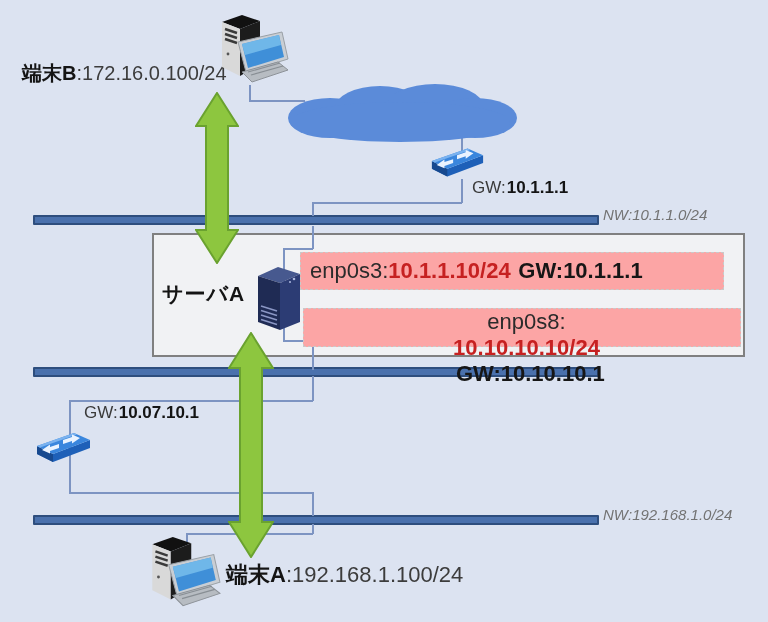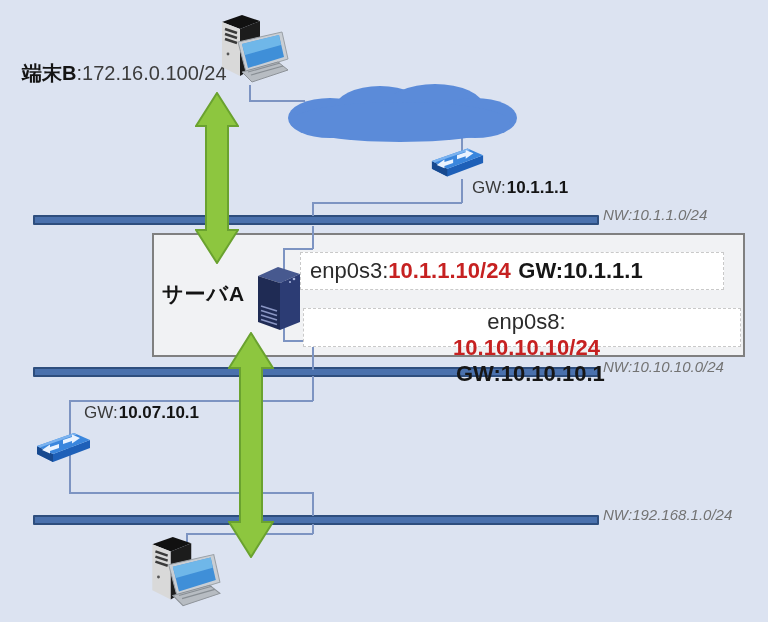--- a/index.html
+++ b/index.html
@@ -16,21 +16,21 @@
   .net-label{
     position:absolute;left:603px;font-size:15px;color:#737373;white-space:nowrap;font-style:italic;
   }
   .gw-label{position:absolute;font-size:17px;color:#3a3a3a;white-space:nowrap;}
   .gw-label .ip{font-weight:bold;color:#141414;margin-left:1px;}
   .server-box{
     position:absolute;left:152px;top:233px;width:589px;height:120px;
     background:#f1f2f4;border:2px solid #808080;
   }
   .if-box{
-    position:absolute;background:#ffffff;border:1px dashed #c9c9c9;
+    position:absolute;background:#fca5a5;border:1px dashed #c9c9c9;
     font-size:22px;white-space:nowrap;display:flex;align-items:center;
     padding-left:9px;box-sizing:border-box;
   }
   .if-box .dev{color:#2b2b2b;}
   .if-box .ip{color:#c62121;font-weight:bold;}
   .if-box .gw{color:#161616;font-weight:bold;margin-left:0.35em;}
   .term-label{position:absolute;white-space:nowrap;color:#3c3c3c;}
   .term-label .nm{font-weight:bold;color:#141414;}
   .server-name{
     position:absolute;left:162px;top:280px;font-size:21px;font-weight:bold;
@@ -75,32 +75,34 @@
       <span class="ip">10.1.1.10/24</span>
       <span class="gw">GW:10.1.1.1</span>
   </div>
   <div class="if-box" style="left:303px;top:308px;width:438px;height:39px;flex-direction:column;">
     <span class="dev">enp0s8:</span>
       <span class="ip">10.10.10.10/24</span>
       <span class="gw">GW:10.10.10.1</span>
   </div>
 
   <div class="net-label" style="top:206px;">NW:10.1.1.0/24</div>
-  <div class="net-label" style="top:358px;">NW:10.10.10.0/24</div>
   <div class="net-label" style="top:506px;">NW:192.168.1.0/24</div>
 
   <div class="gw-label" style="left:472px;top:178px;">
     <span>GW:</span><span class="ip">10.1.1.1</span>
   </div>
   <div class="gw-label" style="left:84px;top:403px;">
     <span>GW:</span><span class="ip">10.07.10.1</span>
   </div>
 
   <div class="term-label" style="left:22px;top:60px;font-size:20px;">
     <span class="nm">端末B</span><span>:172.16.0.100/24</span>
+  </div>
+  <div class="term-label" style="left:226px;top:560px;font-size:22px;">
+    <span class="nm">端末A</span><span>:192.168.1.100/24</span>
   </div>
 
   <div class="server-name">サーバA</div>
 
   <div class="abs" style="left:285px;top:80px;">
     <svg width="235" height="64" viewBox="0 0 235 64">
       <g fill="#5b8bd9">
         <ellipse cx="45" cy="38" rx="42" ry="20"></ellipse>
         <ellipse cx="95" cy="28" rx="45" ry="22"></ellipse>
         <ellipse cx="150" cy="26" rx="48" ry="22"></ellipse>

